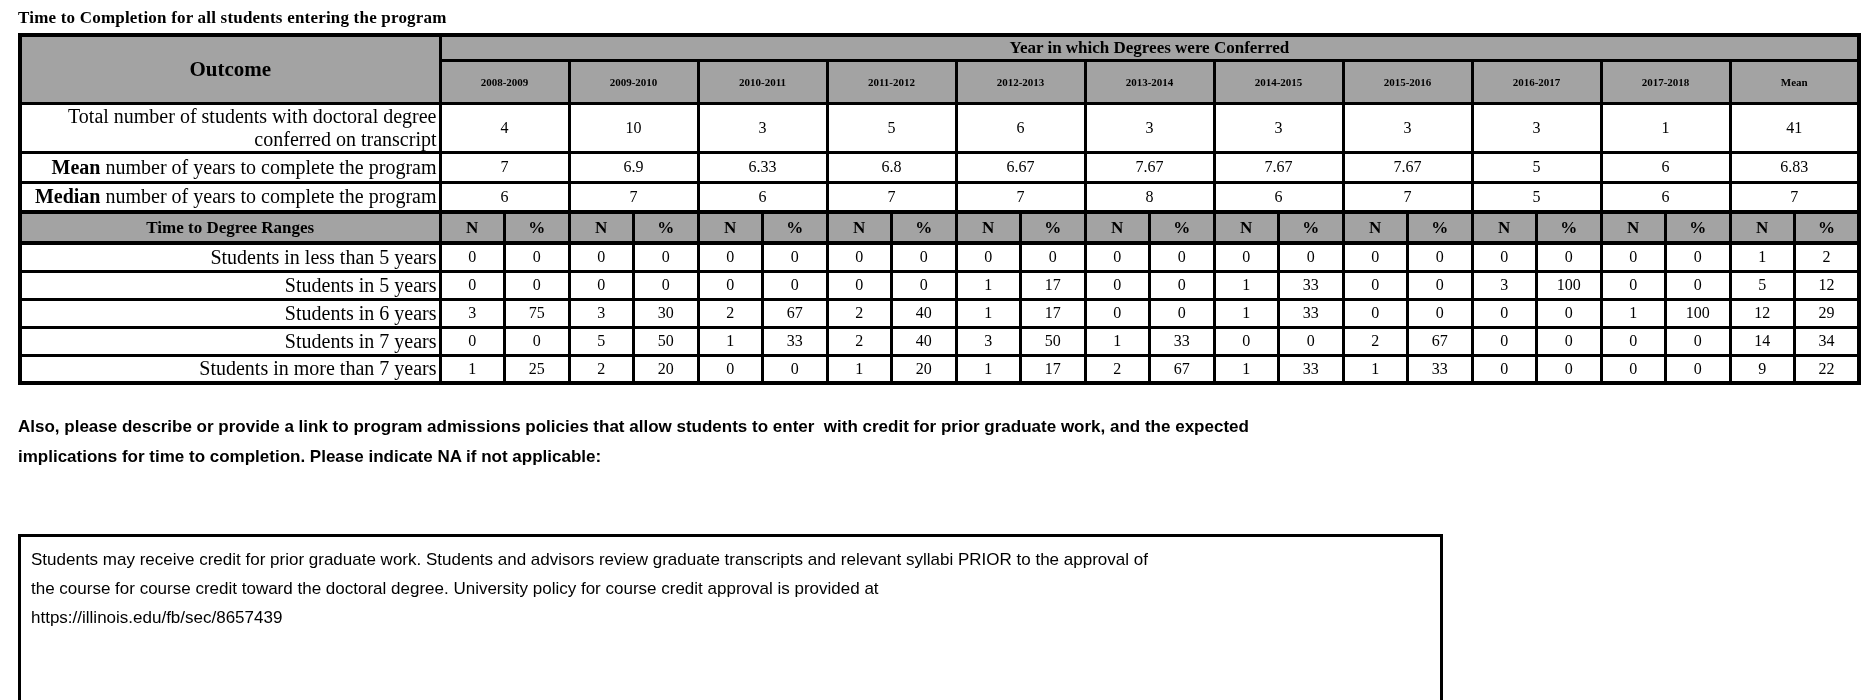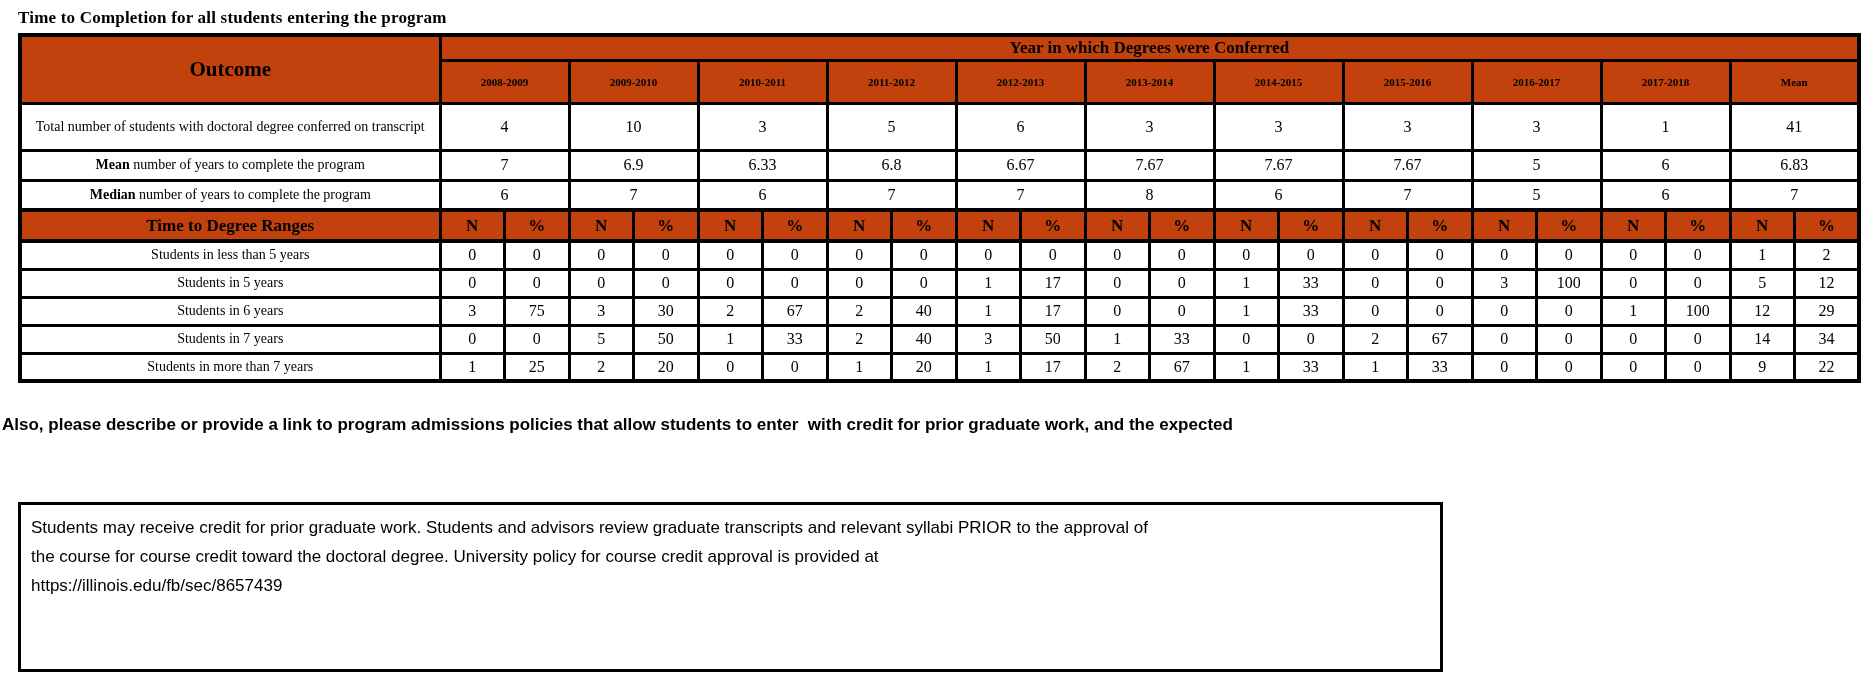--- a/index.html
+++ b/index.html
@@ -11,38 +11,38 @@
   .doc-title{
     margin:8px 0 5px 18px;font-size:17px;font-weight:bold;letter-spacing:.2px;
   }
   table.completion{
     margin-left:18px;border-collapse:collapse;table-layout:fixed;width:1839px;
     border:4px solid #000;
   }
   table.completion th, table.completion td{
     border:3px solid #000;padding:0 2px;overflow:hidden;
   }
-  .gray{background:#c2410c;}
+  .gray{background:#a3a3a3;}
   th{font-weight:bold;font-size:17px;}
   td{font-size:16px;}
   .outcome-cell{font-size:21px;text-align:center;vertical-align:middle;}
   .span-hdr{text-align:center;font-size:17px;}
   .year-hdr{text-align:center;font-size:11px;}
-  .row-label{text-align:center;font-size:14px;padding-left:4px;}
+  .row-label{text-align:right;font-size:20px;padding-left:4px;}
   .val{text-align:center;}
   tr.hdr1{height:25px;}
   tr.hdr2{height:43px;}
   tr.r-students{height:47px;}
   tr.r-mean,tr.r-median{height:30px;}
   tr.r-ranges{height:31px;}
   tr.r-ranges td{border-top-width:4px;border-bottom-width:4px;font-weight:bold;text-align:center;font-size:17px;}
   tr.r-range{height:28px;}
   .ranges-label{font-weight:bold;}
   .prompt{
-    margin:27px 0 0 2px;font-family:"Liberation Sans", sans-serif;
+    margin:27px 0 0 18px;font-family:"Liberation Sans", sans-serif;
     font-weight:bold;font-size:17px;line-height:30px;white-space:pre-wrap;
   }
   .answer-box{
     margin:62px 0 0 18px;width:1425px;height:170px;border:3px solid #000;
     padding:8px 10px;box-sizing:border-box;
     font-family:"Liberation Sans", sans-serif;font-size:17px;line-height:29px;
     background:#fff;
   }
 </style>
 </head>
@@ -286,21 +286,21 @@
           <td class="val">0</td>
           <td class="val">0</td>
           <td class="val">0</td>
           <td class="val">0</td>
           <td class="val">9</td>
           <td class="val">22</td>
         </tr>
       </tbody>
   </table>
 
-  <div class="prompt" id="prompt"><div>Also, please describe or provide a link to program admissions policies that allow students to enter  with credit for prior graduate work, and the expected</div></div>
+  <div class="prompt" id="prompt"><div>Also, please describe or provide a link to program admissions policies that allow students to enter  with credit for prior graduate work, and the expected</div><div>implications for time to completion. Please indicate NA if not applicable:</div></div>
 
   <div class="answer-box" id="answer-box">
       <div>Students may receive credit for prior graduate work. Students and advisors review graduate transcripts and relevant syllabi PRIOR to the approval of</div>
       <div>the course for course credit toward the doctoral degree. University policy for course credit approval is provided at</div>
       <div>https://illinois.edu/fb/sec/8657439</div>
     </div>
 
 </div>
 
 </body></html>

